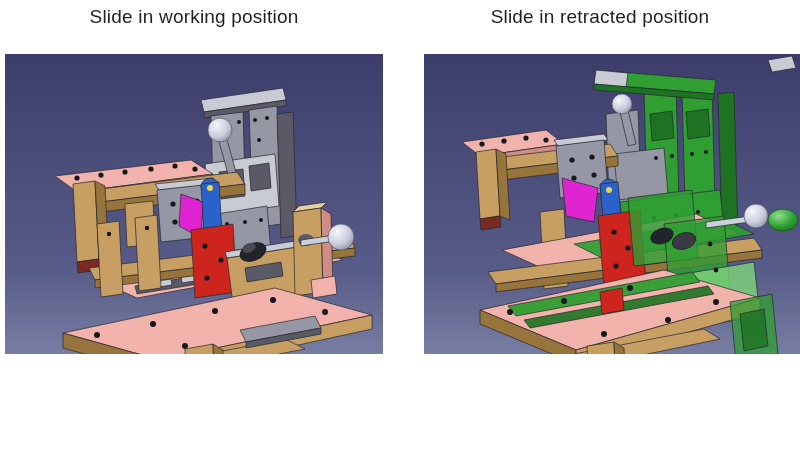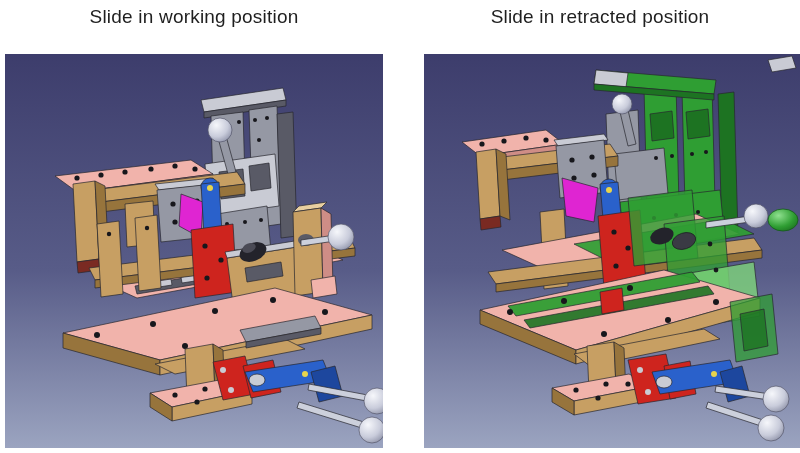--- a/index.html
+++ b/index.html
@@ -1,16 +1,16 @@
 <!DOCTYPE html>
 <html style="--c-page-bg: #ffffff; --c-caption: #1f1f1f; --c-vp-top: #3d3d6c; --c-vp-mid: #585c88; --c-vp-bot: #9ba4c0; --c-tan: #c79f63; --c-tan-dark: #97743c; --c-tan-light: #e8cfa0; --c-pink: #f1b3ab; --c-pink-dark: #cf8d86; --c-metal: #9598a4; --c-metal-dark: #595a66; --c-metal-light: #c9cbd4; --c-outline: #26262e; --c-red: #ce241e; --c-magenta: #df25d2; --c-blue: #2a61cb; --c-blue-dark: #1d479e; --c-yellow: #e8d44d; --c-green: #2f9e33; --c-green-dark: #1d7322; --c-green-light: #7ed47a; --c-ball-hi: #f6f7fb; --c-ball-mid: #c9ccdb; --c-ball-lo: #8c90a6; --c-gball-hi: #8fe08f; --c-gball-lo: #1a6b1e; --c-rod: #ccd0dc; --c-screw: #17171c;"><head>
 <meta charset="utf-8">
 <style>
   html,body{margin:0;padding:0;background:#fff;}
-  .page{position:relative;width:800px;height:453px;background:var(--c-page-bg);
+  .page{position:relative;width:800px;height:354px;background:var(--c-page-bg);
         font-family:"Liberation Sans", sans-serif;overflow:hidden;}
   .caption{position:absolute;top:4px;height:26px;line-height:26px;text-align:center;
            font-size:19px;color:var(--c-caption);letter-spacing:.2px;}
   .caption-left{left:5px;width:378px;}
   .caption-right{left:412px;width:376px;}
   .panel{position:absolute;top:54px;height:394px;overflow:hidden;}
   .panel-left{left:5px;width:378px;}
   .panel-right{left:424px;width:376px;}
   .panel svg{display:block;width:100%;height:100%;}
   

